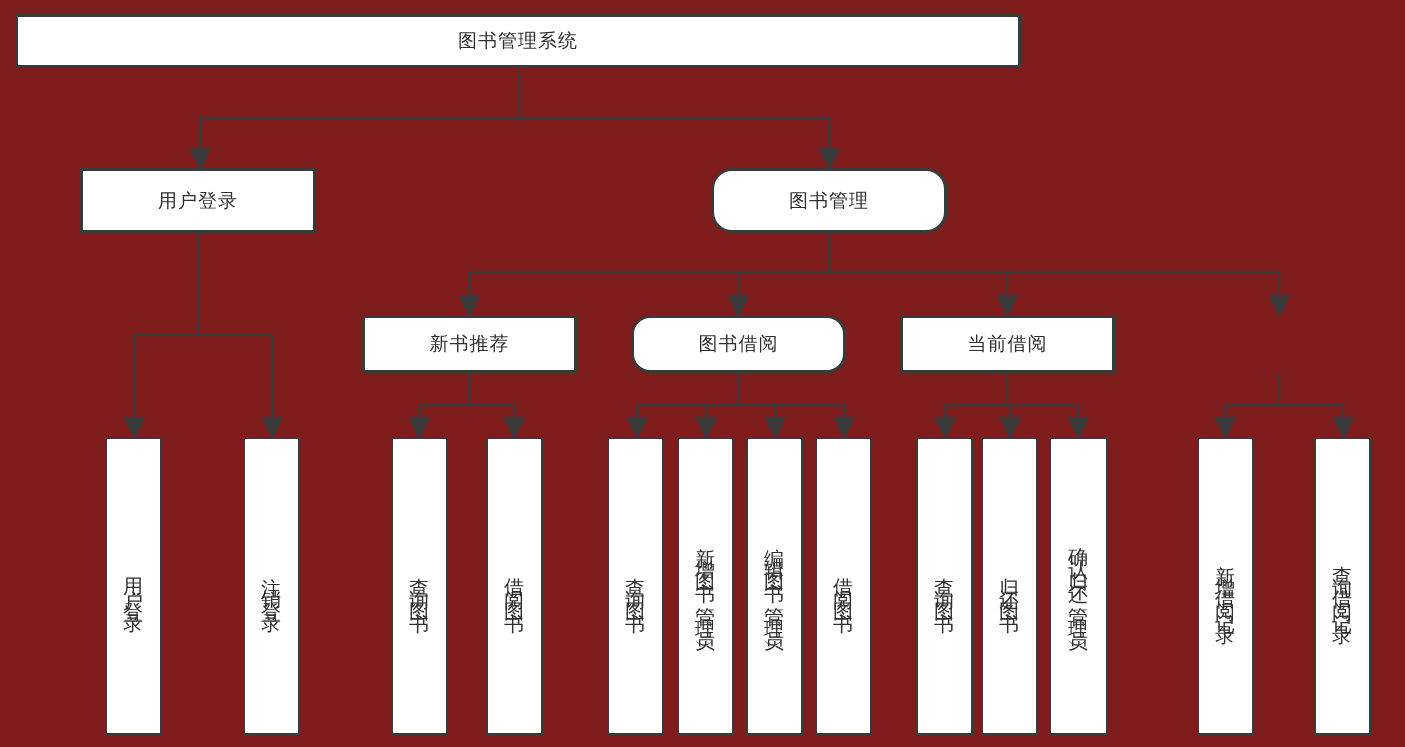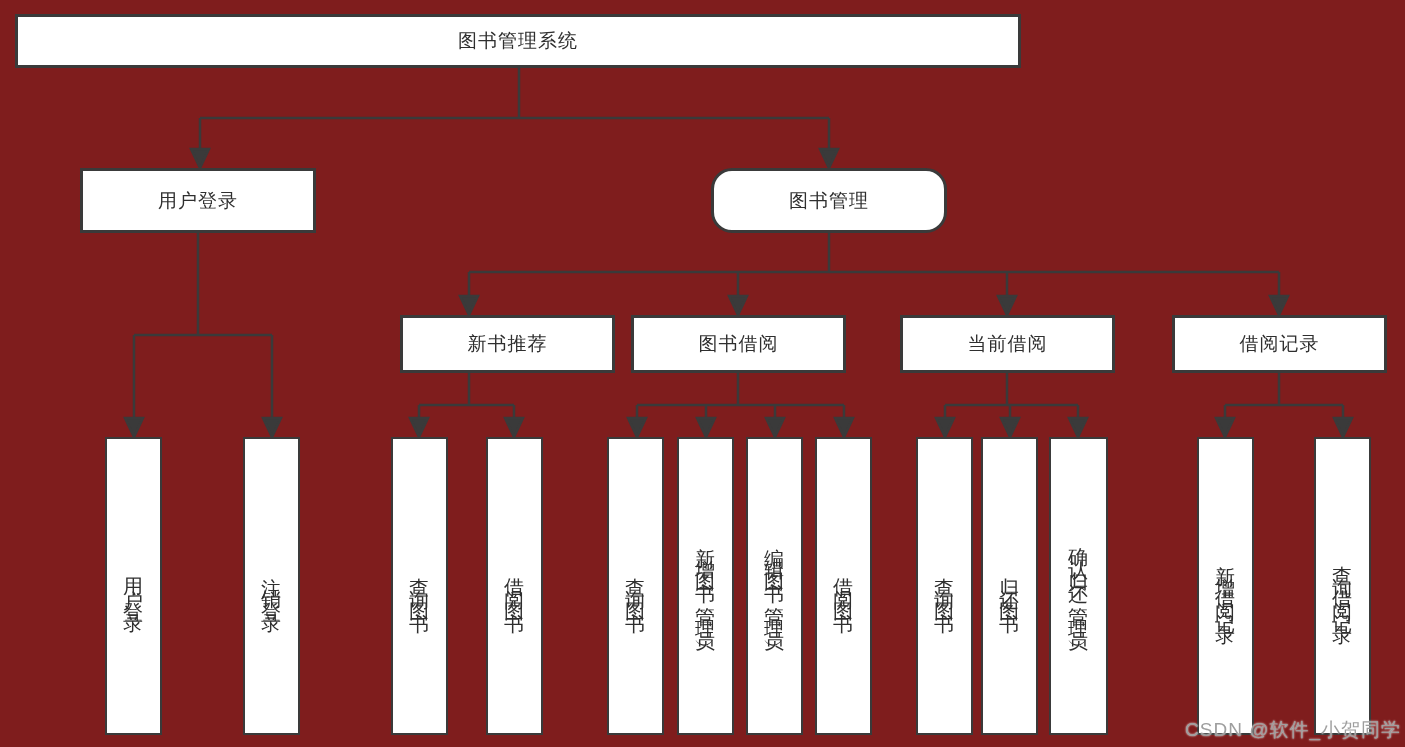--- a/index.html
+++ b/index.html
@@ -119,31 +119,28 @@
     <span>图书管理系统</span>
   </div>
 
   <div class="hnode" style="left:80px; top:168px; width:236px; height:65px;">
     <span>用户登录</span>
   </div>
   <div class="hnode" style="left:711px; top:168px; width:236px; height:65px;border-radius:21px;">
     <span>图书管理</span>
   </div>
 
-  <div class="hnode" style="left:362px; top:315px; width:215px; height:58px;margin-left:38px;">
+  <div class="hnode" style="left:362px; top:315px; width:215px; height:58px;">
     <span>新书推荐</span>
   </div>
-  <div class="hnode" style="left:631px; top:315px; width:215px; height:58px;">
+  <div class="hnode" style="left:631px; top:315px; width:215px; height:58px;border-radius:19px;">
     <span>图书借阅</span>
   </div>
   <div class="hnode" style="left:900px; top:315px; width:215px; height:58px;">
     <span>当前借阅</span>
-  </div>
-  <div class="hnode" style="left:1172px; top:315px; width:215px; height:58px;">
-    <span>借阅记录</span>
   </div>
 
   <div class="vnode" style="left:105px;">
     <span>用户登录</span>
   </div>
   <div class="vnode" style="left:243px;">
     <span>注销登录</span>
   </div>
 
   <div class="vnode" style="left:391px;">
@@ -176,15 +173,14 @@
     <span>确认归还（管理员）</span>
   </div>
 
   <div class="vnode" style="left:1197px;">
     <span>新增借阅记录</span>
   </div>
   <div class="vnode" style="left:1314px;">
     <span>查询借阅记录</span>
   </div>
 
-  <div class="watermark">CSDN @软件_小贺同学</div>
 
 </div>
 
 </body></html>

